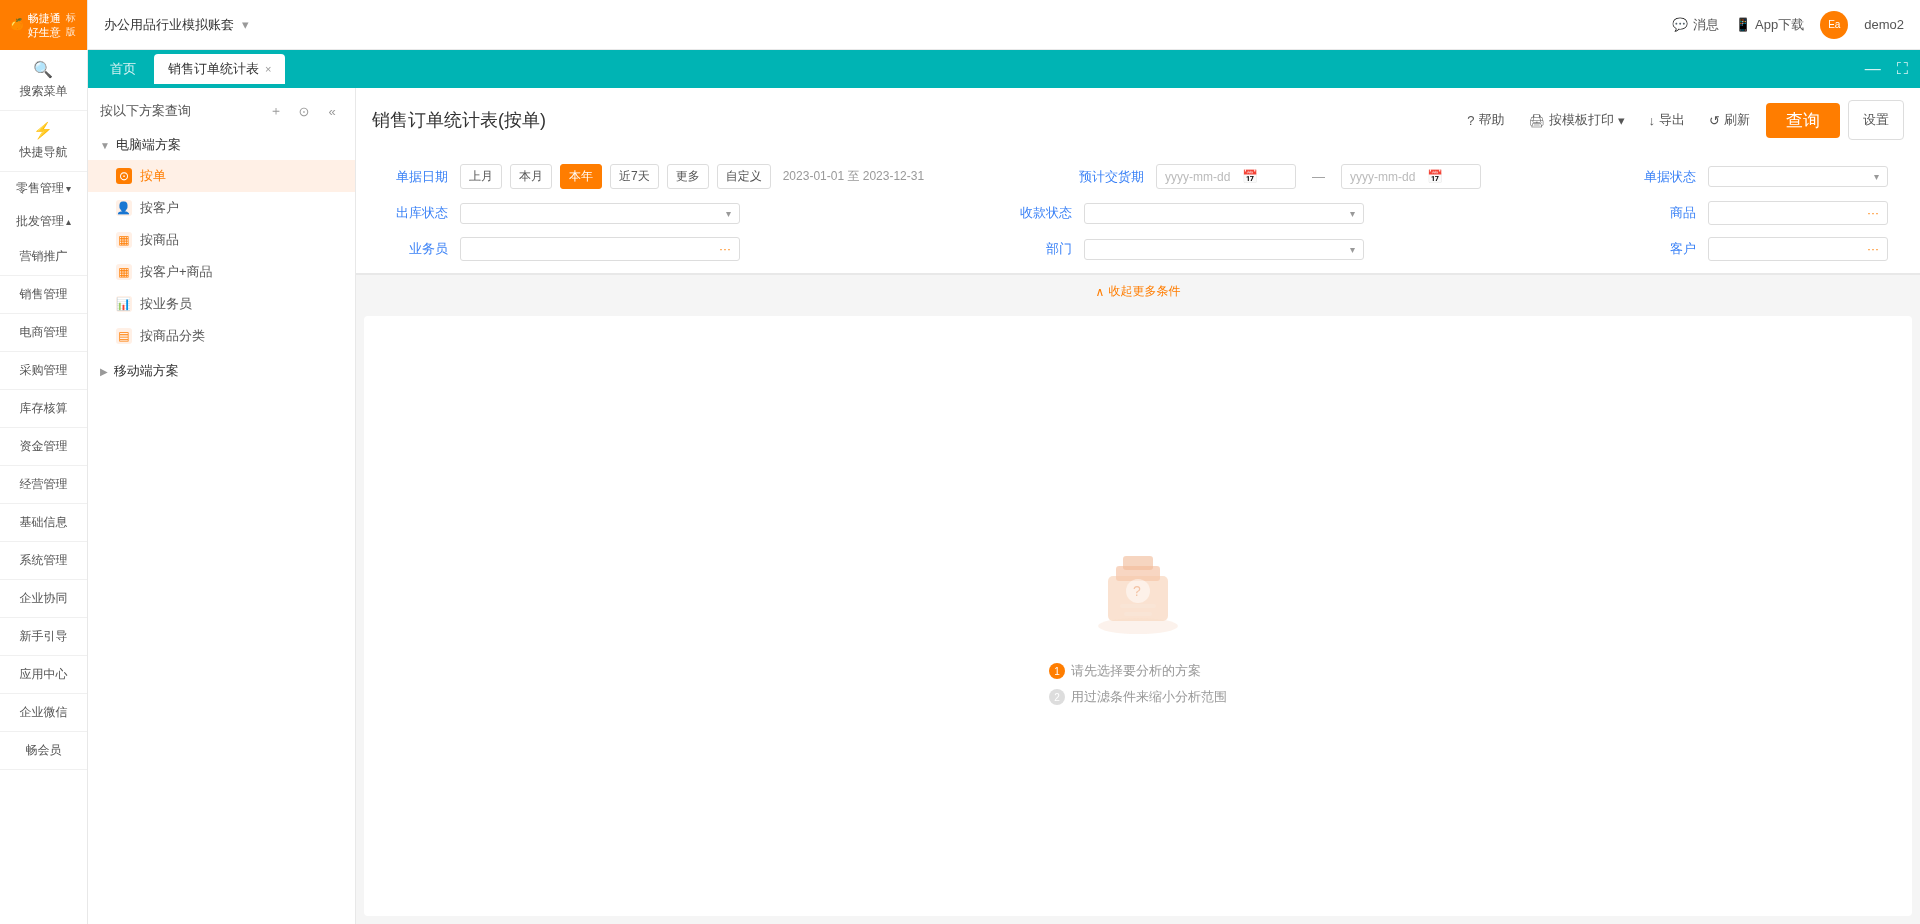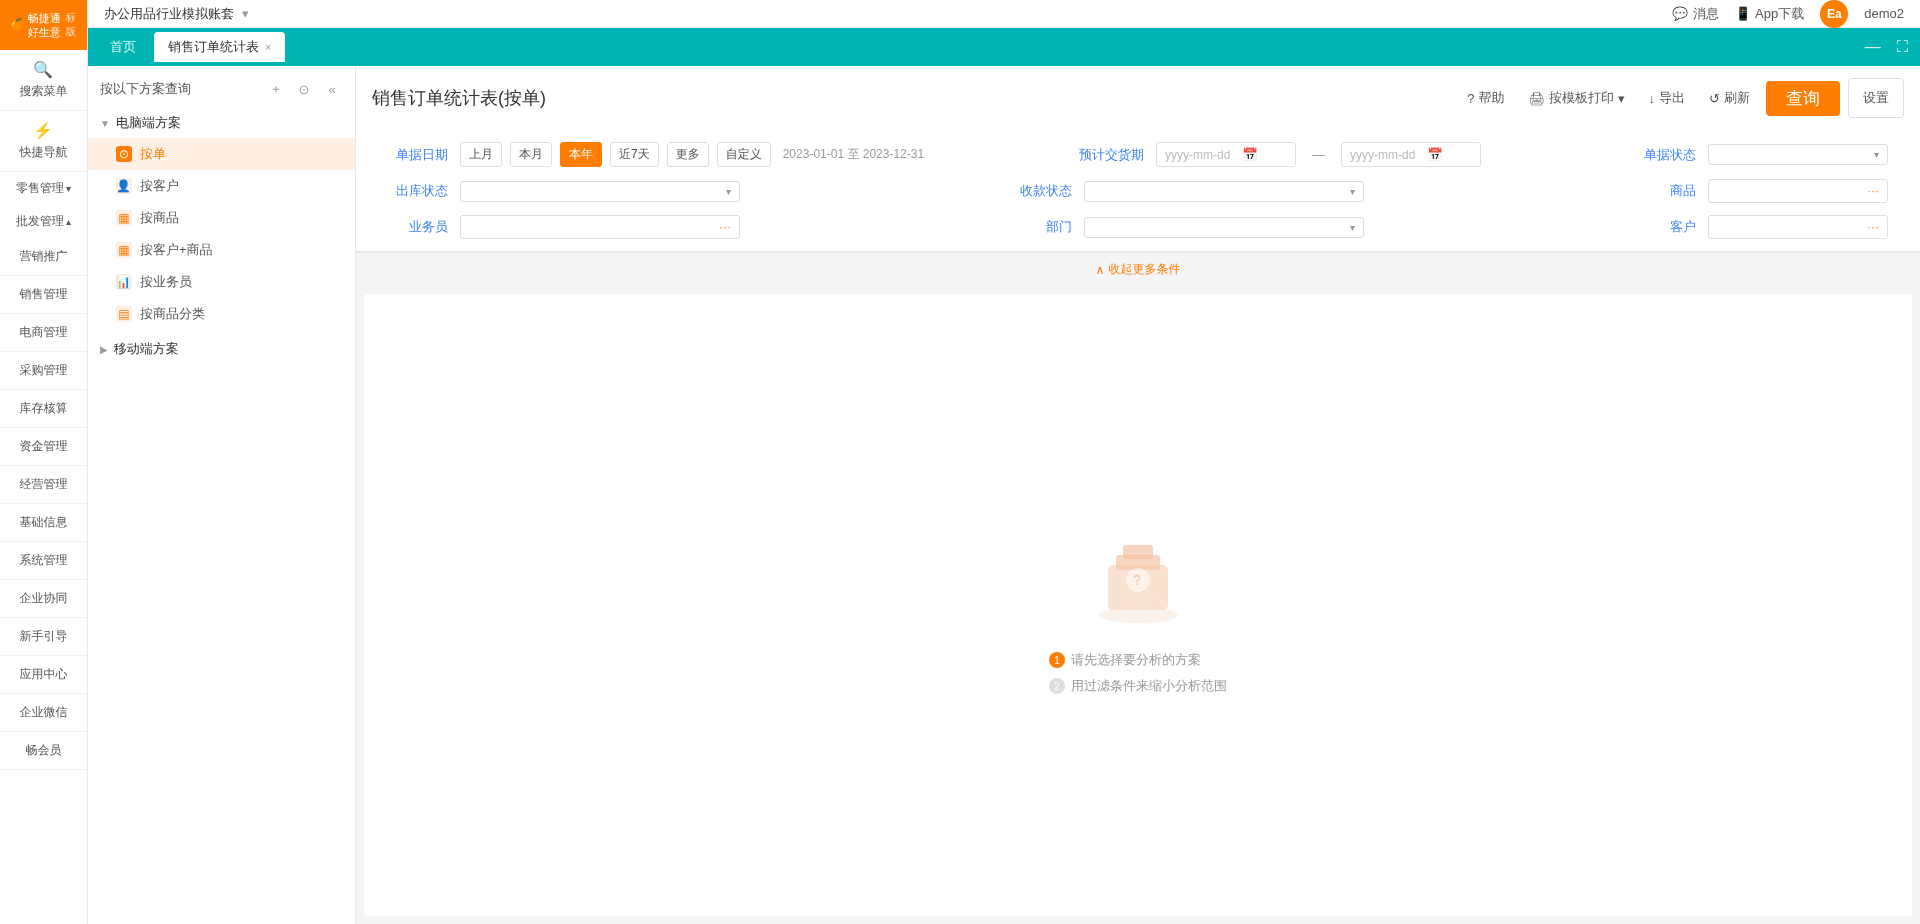--- a/index.html
+++ b/index.html
@@ -65,21 +65,21 @@
     }
 
     
     .top-header {
       background: #fff;
       border-bottom: 1px solid #e8e8e8;
       display: flex;
       align-items: center;
       justify-content: space-between;
       padding: 0 16px;
-      height: 28px;
+      height: 50px;
       flex-shrink: 0;
     }
     .top-header-left {
       display: flex;
       align-items: center;
       gap: 8px;
       font-size: 13px;
       color: #333;
     }
     .top-header-right {
@@ -98,23 +98,22 @@
     }
     .avatar {
       width: 28px;
       height: 28px;
       border-radius: 50%;
       background: #ff7d00;
       display: flex;
       align-items: center;
       justify-content: center;
       color: #fff;
-      font-size: 12px;
-      cursor: pointer;
-      font-weight: bold;
+      font-size: 10px;
+      cursor: pointer;
     }
 
     
     .tab-bar {
       background: #00b4b4;
       display: flex;
       align-items: center;
       height: 38px;
       flex-shrink: 0;
       padding: 0 8px;

